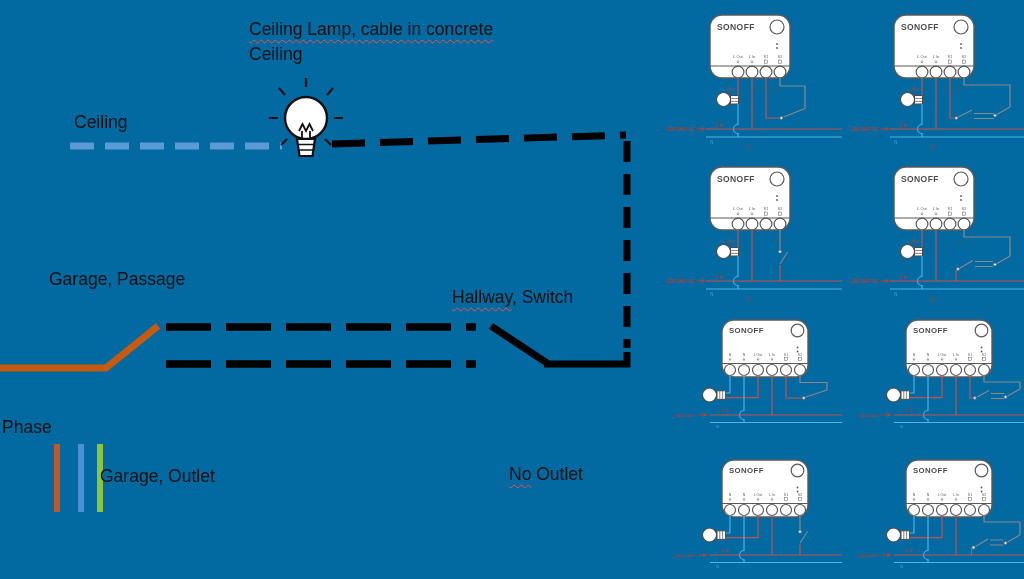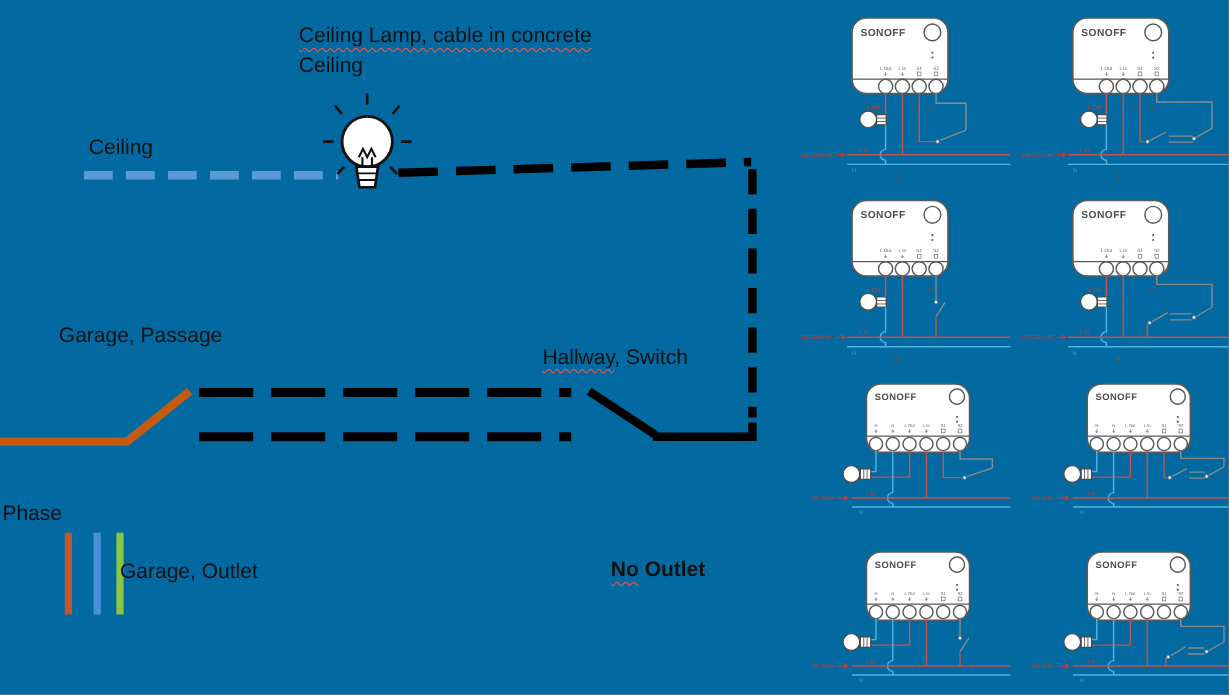--- a/index.html
+++ b/index.html
@@ -10,21 +10,21 @@
   .sq{text-decoration:underline;text-decoration-style:wavy;text-decoration-color:#e2574c;
       text-decoration-thickness:1px;text-underline-offset:4px;}
   .lb-ceiling{left:249px;top:19px;}
   .lb-passage{left:249px;top:44px;}
   .lb-neutral{left:74px;top:112px;}
   .lb-garage-switch{left:49px;top:269px;}
   .lb-hallway{left:452px;top:287px;}
   .lb-phase{left:2px;top:371px;margin-top:46px;}
   .lb-switched{left:507px;top:374px;}
   .lb-garage-outlet{left:100px;top:466px;}
-  .lb-no-outlet{left:509px;top:464px;font-weight:bold;}
+  .lb-no-outlet{left:509px;top:464px;}
   .sonoff-grid{position:absolute;left:0;top:0;width:1024px;height:579px;}
   .sonoff-cell{position:absolute;width:184px;}
   .c1{left:660px;} .c2{left:844px;}
   .r1{top:0;} .r2{top:152px;} .r3{top:300px;} .r4{top:440px;}
   svg{font-family:"Liberation Sans",sans-serif;}
 </style>
 </head>
 <body>
 
 <div class="canvas">

